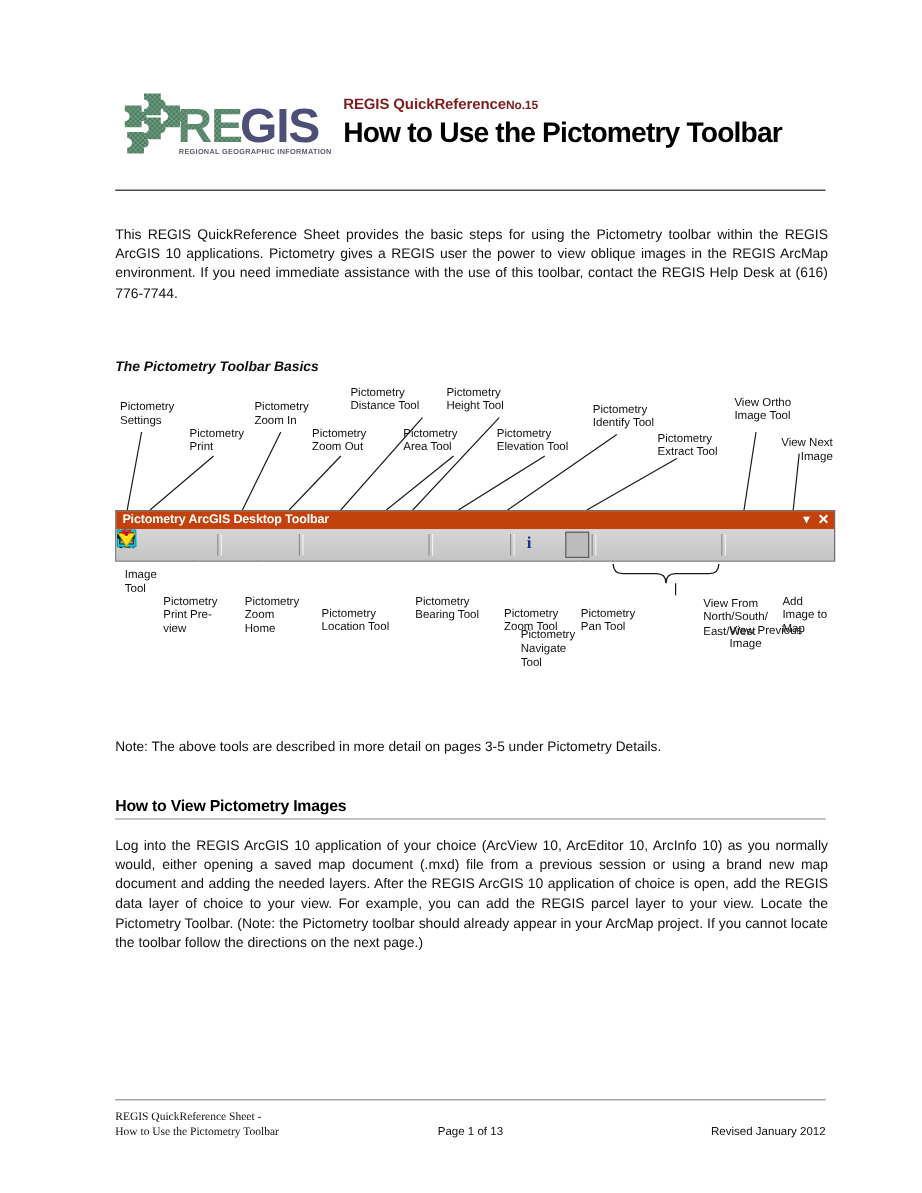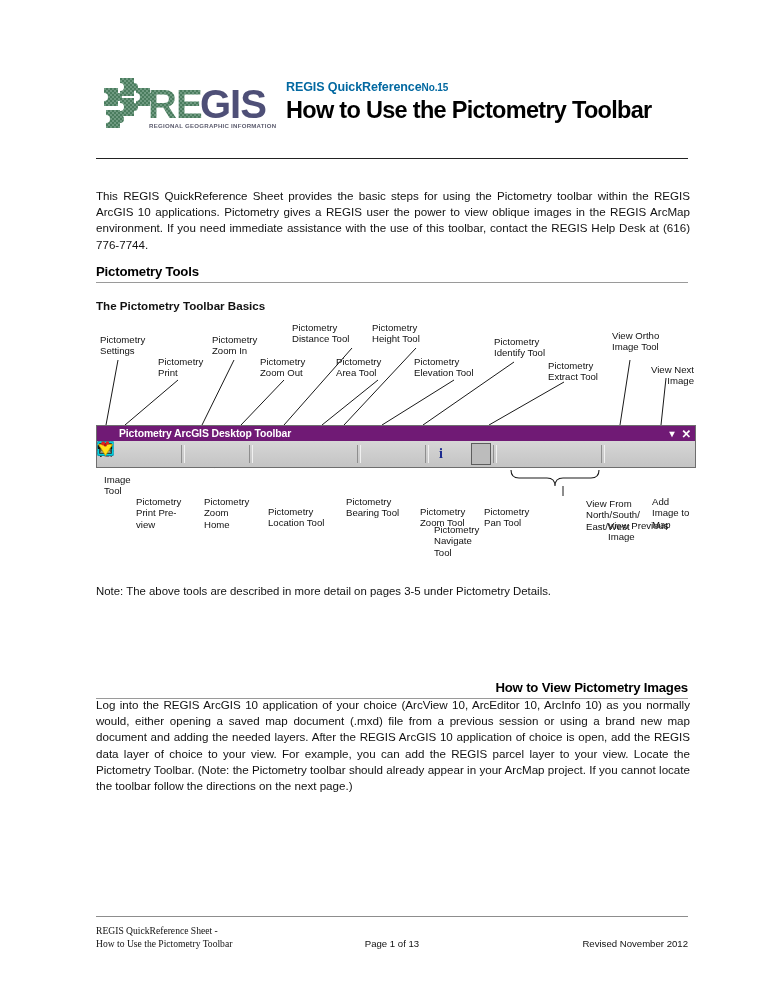--- a/index.html
+++ b/index.html
@@ -41,21 +41,21 @@
   .header-text {
     position: absolute;
     left: 190px;
     top: 6px;
   }
   .kicker {
     font-family: "Liberation Sans", sans-serif;
     font-weight: bold;
     font-size: 12.5px;
     letter-spacing: -0.1px;
-    color: #0369a1;
+    color: #7f1d1d;
     white-space: nowrap;
   }
   .kicker .no {
     font-size: 10px;
     font-weight: bold;
   }
   .doc-title {
     font-family: "Liberation Sans", sans-serif;
     font-weight: bold;
     font-size: 23.5px;
@@ -137,26 +137,26 @@
     left: 0px;
     top: 105px;
     width: 600px;
     height: 43px;
     background: #cdcdcd;
     border: 1px solid #6e6e6e;
     box-sizing: border-box;
   }
   .tb-title {
     height: 15px;
-    background: #701a75;
+    background: #c2410c;
     color: #ffffff;
     font-size: 10.4px;
     font-weight: bold;
     line-height: 15px;
-    padding-left: 22px;
+    padding-left: 5px;
     box-sizing: border-box;
     position: relative;
     letter-spacing: -0.1px;
   }
   .tb-title-controls {
     position: absolute;
     right: 4px;
     top: 0;
     height: 15px;
     display: flex;
@@ -208,20 +208,21 @@
     color: #1b2a8e;
     line-height: 14px;
   }
 
   
   .note {
     position: absolute;
     left: 96px;
     font-size: 11.4px;
     color: #111;
+    margin-top: 32px;
   }
 
   
   .body-para {
     position: absolute;
     left: 96px;
     width: 594px;
     font-size: 11.6px;
     line-height: 16.2px;
     text-align: justify;
@@ -301,25 +302,21 @@
         <span>REGIS QuickReference</span><span class="no">No.15</span>
       </div>
       <div class="doc-title">How to Use the Pictometry Toolbar</div>
     </div>
   </div>
 
   <div class="rule-top"></div>
 
   <div class="intro">This REGIS QuickReference Sheet provides the basic steps for using the Pictometry toolbar within the REGIS ArcGIS 10 applications. Pictometry gives a REGIS user the power to view oblique images in the REGIS ArcMap environment. If you need immediate assistance with the use of this toolbar, contact the REGIS Help Desk at (616) 776-7744.</div>
 
-  <div class="section" style="top:264px;">
-    <div class="section-title">Pictometry Tools</div>
-    <div class="section-rule"></div>
-  </div>
-  <div class="subsection" style="top:299px;">The Pictometry Toolbar Basics</div>
+  <div class="subsection" style="top:299px;font-style:italic;">The Pictometry Toolbar Basics</div>
 
   <div class="diagram">
 
     <svg width="600" height="260" viewBox="0 0 600 260">
       <g stroke="#1a1a1a" stroke-width="1" fill="none">
 
         <line x1="22" y1="40" x2="10" y2="105"></line>
         <line x1="82" y1="60" x2="29" y2="105"></line>
         <line x1="138" y1="40" x2="106" y2="105"></line>
         <line x1="188" y1="60" x2="145" y2="105"></line>
@@ -712,28 +709,28 @@
 East/West</div>
     <div class="callout" style="left:512px;top:200px;">View Previous
 Image</div>
     <div class="callout" style="left:556px;top:176px;">Add Image to
 Map</div>
 
   </div>
 
   <div class="note" style="top:585px;">Note: The above tools are described in more detail on pages 3-5 under Pictometry Details.</div>
 
-  <div class="section" style="top:680px;text-align:right;">
+  <div class="section" style="top:664px;">
     <div class="section-title">How to View Pictometry Images</div>
     <div class="section-rule"></div>
   </div>
 
   <div class="body-para" style="top:697px;">Log into the REGIS ArcGIS 10 application of your choice (ArcView 10, ArcEditor 10, ArcInfo 10) as you normally would, either opening a saved map document (.mxd) file from a previous session or using a brand new map document and adding the needed layers. After the REGIS ArcGIS 10 application of choice is open, add the REGIS data layer of choice to your view. For example, you can add the REGIS parcel layer to your view.  Locate the Pictometry Toolbar. (Note: the Pictometry toolbar should already appear in your ArcMap project. If you cannot locate the toolbar follow the directions on the next page.)</div>
 
   <div class="footer-rule"></div>
   <div class="footer">
     <div class="footer-left">REGIS QuickReference Sheet  -
 How to Use the Pictometry Toolbar</div>
     <div class="footer-center">Page 1 of 13</div>
-    <div class="footer-right">Revised November 2012</div>
+    <div class="footer-right">Revised January 2012</div>
   </div>
 
 </div>
 
 </body></html>

